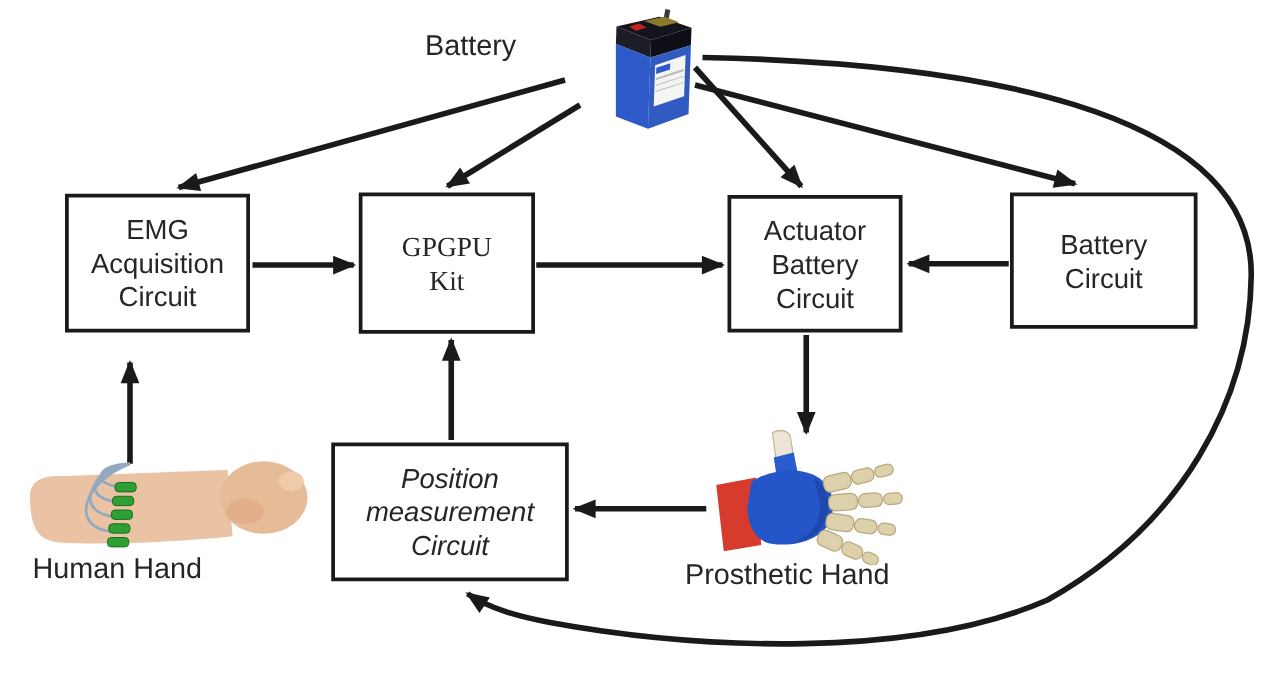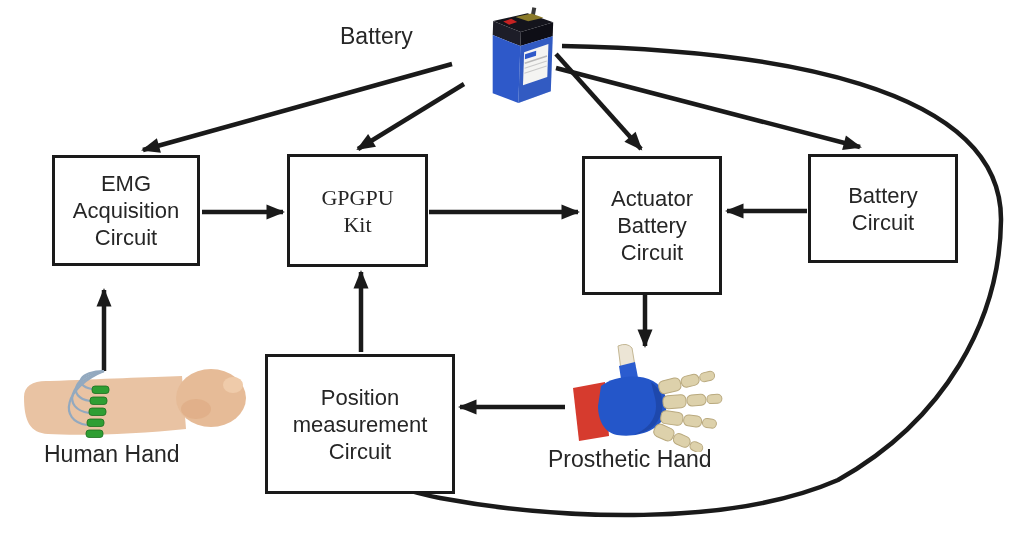--- a/index.html
+++ b/index.html
@@ -52,32 +52,32 @@
     <div class="ln">EMG</div>
     <div class="ln">Acquisition</div>
     <div class="ln">Circuit</div>
   </div>
 
   <div class="node" style="left:287px;top:154px;width:141px;height:113px;font-family:Liberation Serif, serif;">
     <div class="ln">GPGPU</div>
     <div class="ln">Kit</div>
   </div>
 
-  <div class="node" style="left:582px;top:156px;width:140px;height:139px;">
+  <div class="node" style="left:582px;top:156px;width:140px;height:110px;">
     <div class="ln">Actuator</div>
     <div class="ln">Battery</div>
     <div class="ln">Circuit</div>
   </div>
 
   <div class="node" style="left:808px;top:154px;width:150px;height:109px;">
     <div class="ln">Battery</div>
     <div class="ln">Circuit</div>
   </div>
 
-  <div class="node" style="left:265px;top:354px;width:190px;height:140px;">
+  <div class="node" style="left:265px;top:354px;width:190px;height:111px;font-style:italic;">
     <div class="ln">Position</div>
     <div class="ln">measurement</div>
     <div class="ln">Circuit</div>
   </div>
 
   <svg class="illustration" style="left:478px;top:6px;width:80px;height:100px;" viewBox="0 0 80 100">
     <g transform="rotate(2 40 50)">
       <rect x="52" y="1" width="4" height="9" fill="#3a3a3a" transform="rotate(8 54 5)"></rect>
       <path d="M14,16 L48,7 L74,15 L42,26 Z" fill="#14141c"></path>
       <path d="M14,16 L14,30 L42,40 L42,26 Z" fill="#1d1d28"></path>
@@ -139,16 +139,16 @@
       </g>
       <g transform="rotate(24 100 88)">
         <rect x="100" y="82" width="20" height="13" rx="5"></rect>
           <rect x="121" y="83" width="17" height="11" rx="5"></rect>
           <rect x="139" y="84" width="13" height="9" rx="4.5"></rect>
       </g>
     </g>
   </svg>
 
   <div class="caption" style="left:340px;top:23px;width:115px;">Battery</div>
-  <div class="caption" style="left:44px;top:441px;width:170px;">Human Hand</div>
+  <div class="caption" style="left:26px;top:441px;width:170px;">Human Hand</div>
   <div class="caption" style="left:548px;top:446px;width:205px;">Prosthetic Hand</div>
 
 </div>
 
 </body></html>

